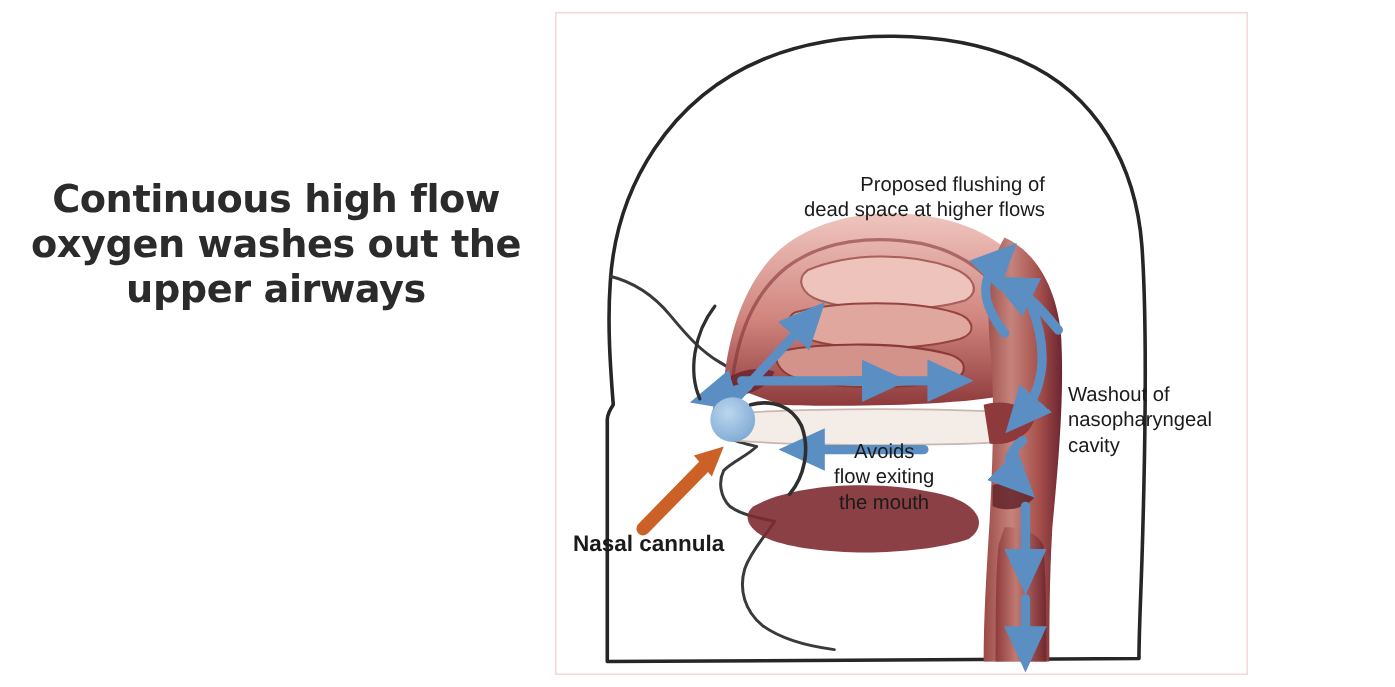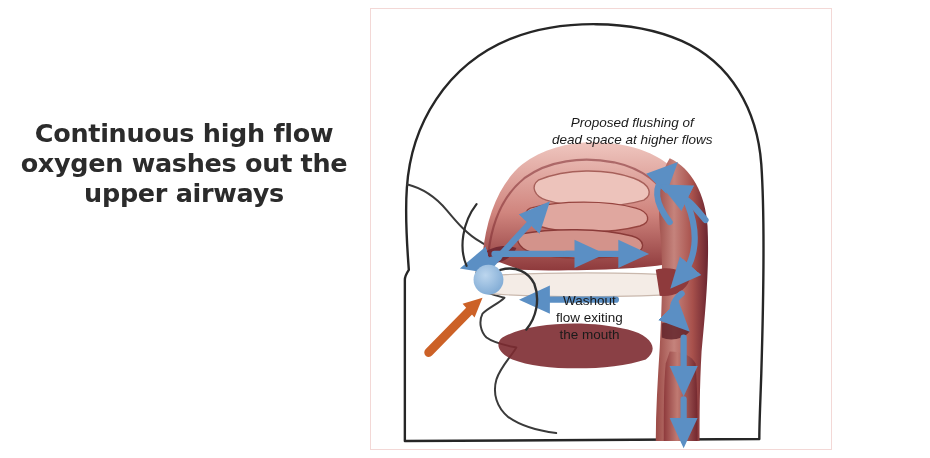--- a/index.html
+++ b/index.html
@@ -64,21 +64,21 @@
 
   
   .callout {
     position: absolute;
     color: #1a1a1a;
     font-family: "Liberation Sans", sans-serif;
     font-size: 13.5px;
     line-height: 1.27;
     white-space: pre-line;
   }
-  #label-proposed { left: 552px; top: 114px; text-align: center; font-style: italic; }
+  #label-proposed { left: 536px; top: 114px; text-align: right; }
   #label-nasopharyngeal { left: 712px; top: 254px; text-align: left; }
   #label-mouth { left: 556px; top: 292px; text-align: center; }
   #label-cannula {
     left: 382px; top: 353px;
     font-weight: bold;
     font-size: 15px;
   }
 </style>
 </head>
 <body>
@@ -235,19 +235,23 @@
       <g>
         <path d="M58,345 L102,300" stroke="#cc6127" stroke-width="9" stroke-linecap="round"></path>
         <path d="M112,290 L92,296 L104,310 Z" fill="#cc6127"></path>
       </g>
     </svg>
   </div>
 
   <div class="callout" id="label-proposed">Proposed flushing of
 dead space at higher flows</div>
 
-
-  <div class="callout" id="label-mouth">Washout
+  <div class="callout" id="label-nasopharyngeal">Washout of
+nasopharyngeal
+cavity</div>
+
+  <div class="callout" id="label-mouth">Avoids
 flow exiting
 the mouth</div>
 
+  <div class="callout" id="label-cannula">Nasal cannula</div>
 
 </div>
 
 </body></html>

